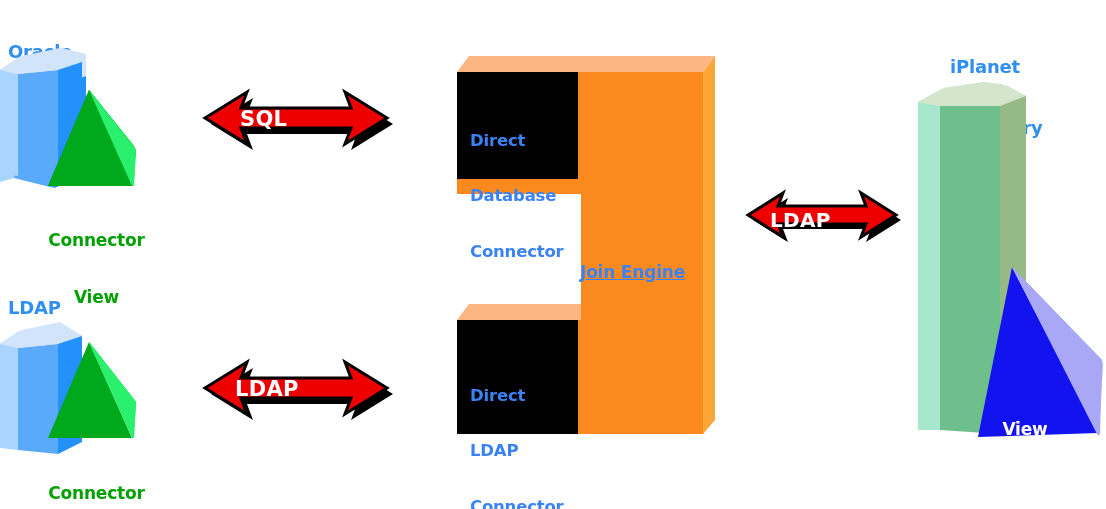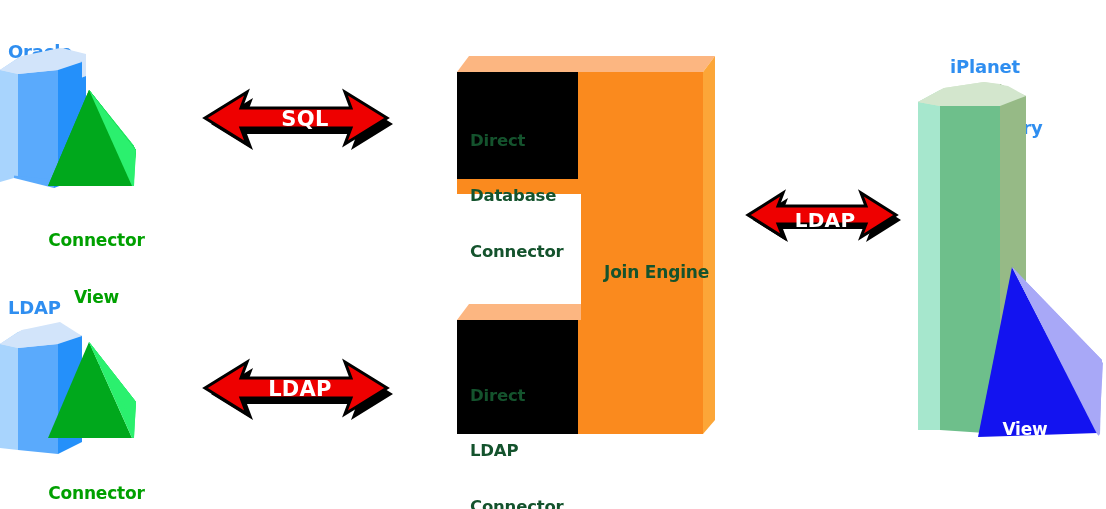--- a/index.html
+++ b/index.html
@@ -33,35 +33,35 @@
   .label-blue {
     color: #2f8ef0;
     font-size: 18px;
   }
   .label-green {
     color: #00a000;
     font-size: 17px;
     text-align: center;
   }
   .label-white {
-    color: #14532d;
+    color: #3b82f6;
     font-size: 16.5px;
   }
   .label-white-c {
     color: #ffffff;
     font-size: 16.5px;
     text-align: center;
   }
   .arrow-text {
     position: absolute;
     color: #ffffff;
     font-weight: bold;
     font-size: 21px;
     letter-spacing: 0.3px;
-    text-align: center;
+    text-align: left;
     z-index: 6;
     white-space: nowrap;
   }
 
   
   svg { display: block; overflow: visible; }
 </style>
 </head>
 <body>
 
@@ -206,21 +206,21 @@
     <div>Connector</div>
   </div>
 
   <div class="abs" style="left:457px; top:320px; width:121px; height:114px; background:#000000; z-index:3;"></div>
   <div class="label label-white" style="left:470px; top:350px; z-index:4;">
     <div>Direct</div>
     <div>LDAP</div>
     <div>Connector</div>
   </div>
 
-  <div class="label label-white" style="left:604px; top:263px; z-index:4; font-size:17px;">Join Engine</div>
+  <div class="label label-white" style="left:580px; top:263px; z-index:4; font-size:17px;text-decoration:underline;">Join Engine</div>
 
   <div class="label label-blue" style="left:950px; top:17px;">
     <div>iPlanet</div>
     <div>Directory</div>
     <div>Server</div>
   </div>
 
   <div class="abs" style="left:918px; top:82px; z-index:2;">
     <svg width="130" height="360" viewBox="0 0 130 360" aria-hidden="true">
 

